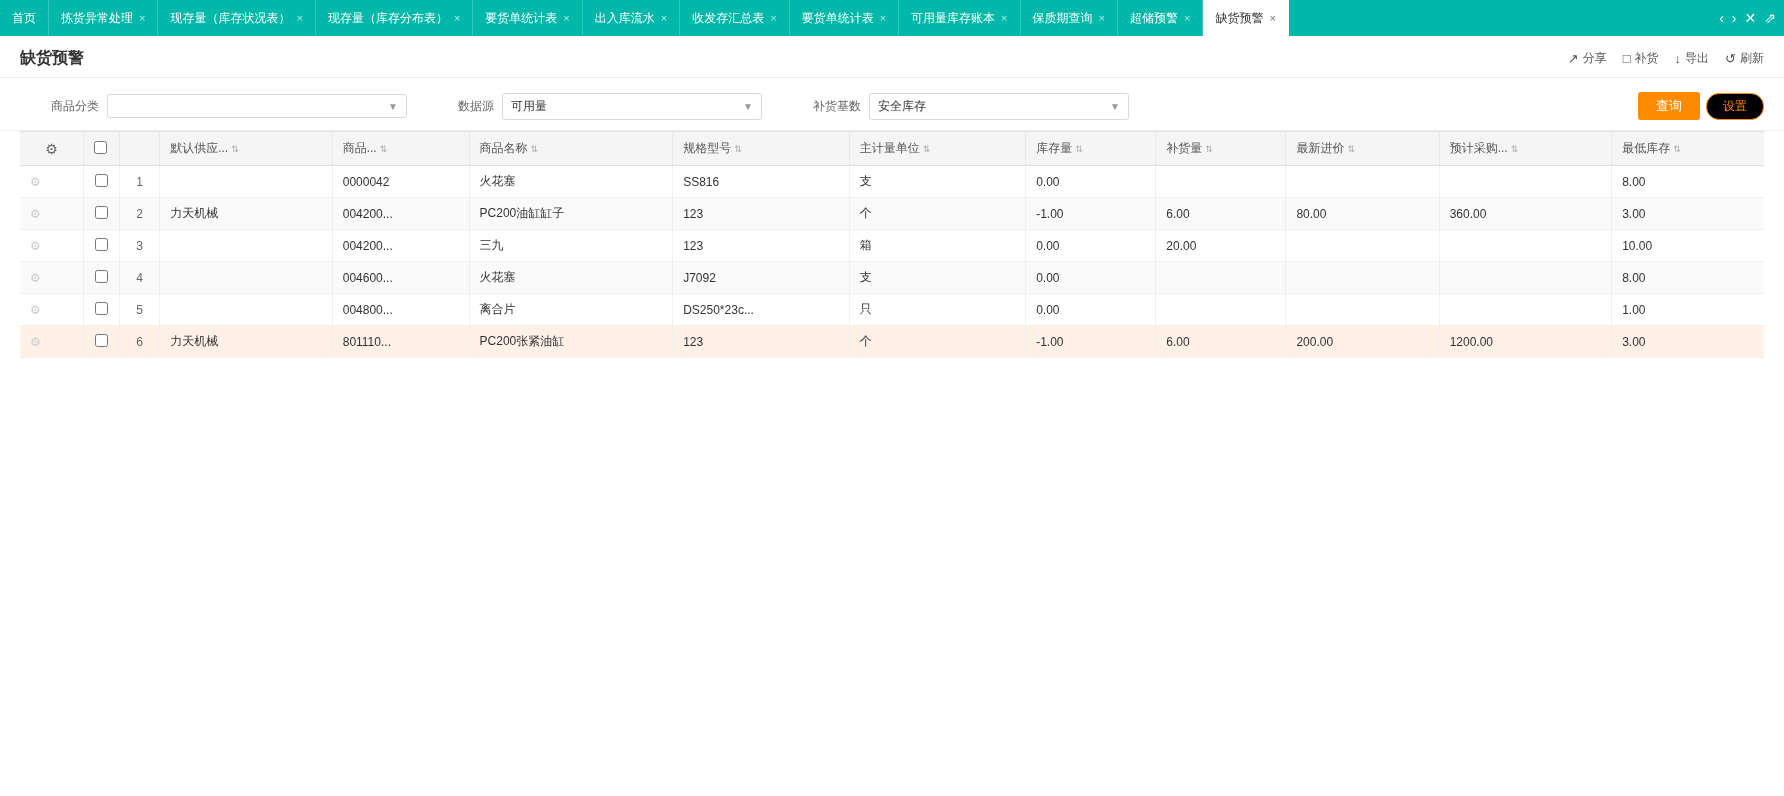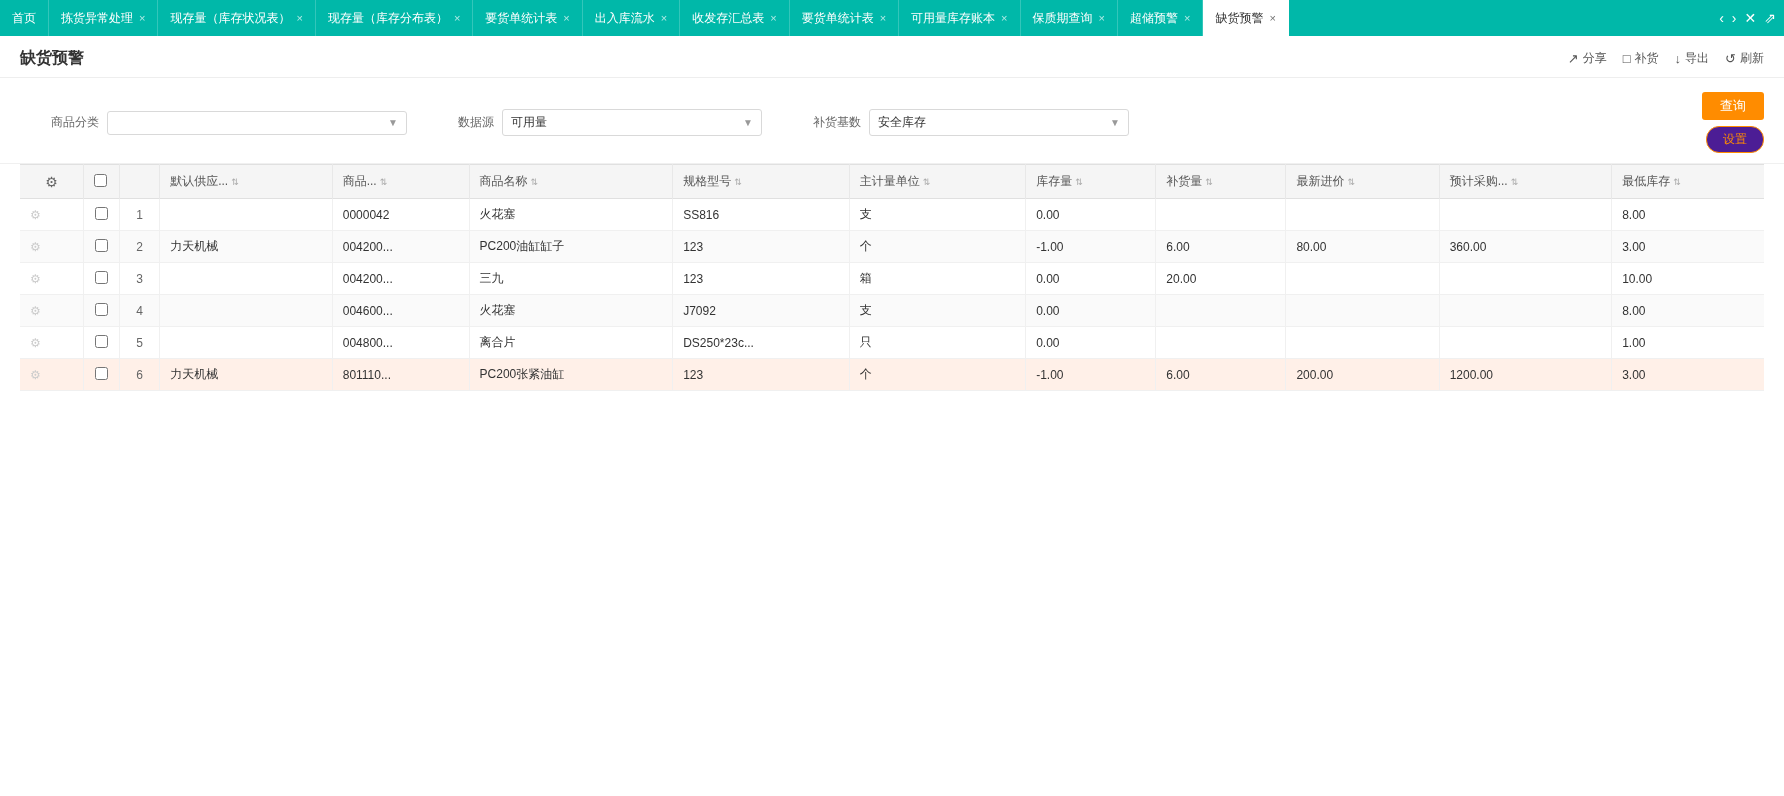--- a/index.html
+++ b/index.html
@@ -125,35 +125,35 @@
       justify-content: space-between;
     }
     .filter-select .arrow {
       color: #999;
       font-size: 10px;
       margin-left: 8px;
     }
     .filter-actions {
       margin-left: auto;
       display: flex;
-      flex-direction: column;
+      flex-direction: row;
       gap: 6px;
       align-items: flex-end;
     }
     .btn-query {
       background: #ff8c00;
       color: #fff;
       border: none;
       border-radius: 3px;
       padding: 5px 18px;
       font-size: 13px;
       cursor: pointer;
     }
     .btn-settings {
-      background: #4c1d95;
+      background: #000000;
       color: #ff8c00;
       border: 1px solid #ff8c00;
       border-radius: 13px;
       padding: 4px 16px;
       font-size: 12px;
       cursor: pointer;
     }
 
     
     .table-area {

